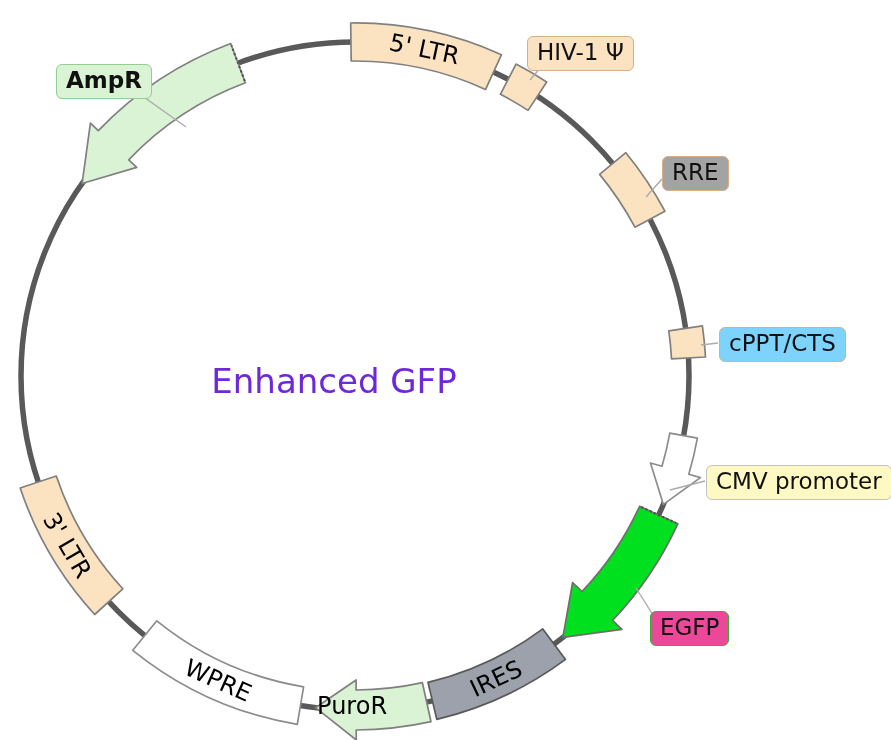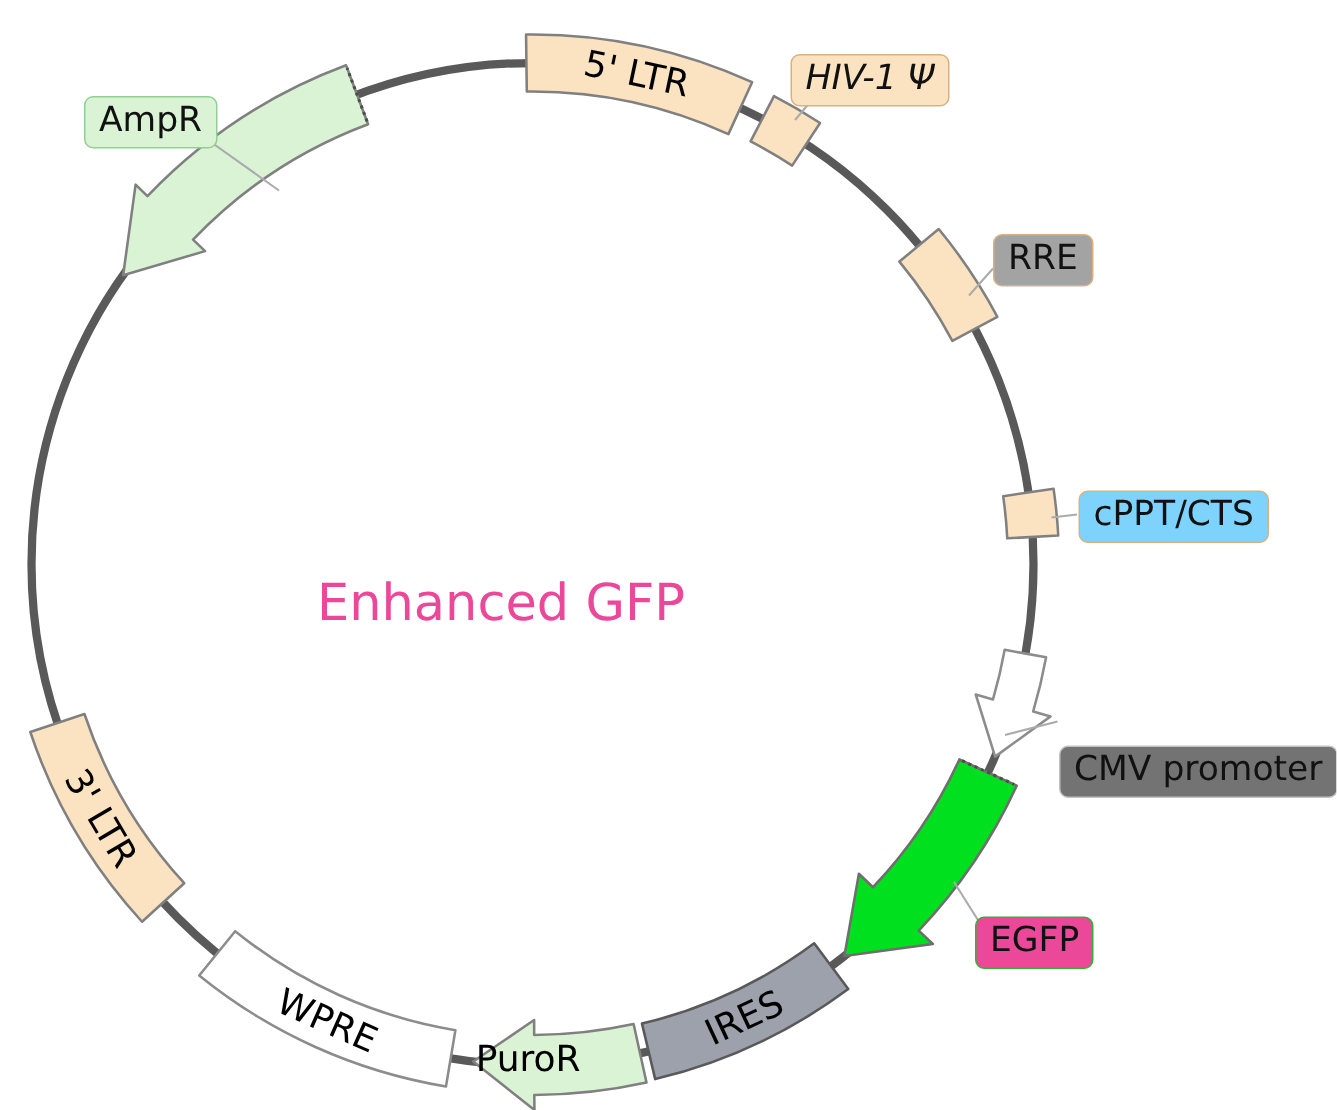--- a/index.html
+++ b/index.html
@@ -3,22 +3,22 @@
 <meta charset="utf-8">
 <style>
   html,body{margin:0;padding:0;background:#ffffff;}
   .stage{position:relative;width:891px;height:740px;background:#ffffff;overflow:hidden;
          font-family:"DejaVu Sans","Liberation Sans",sans-serif;}
   .stage svg{position:absolute;left:0;top:0;}
   svg text.band-text{font:24px "DejaVu Sans","Liberation Sans",sans-serif;fill:#000;}
   .feat-label{position:absolute;font:23px "DejaVu Sans","Liberation Sans",sans-serif;
               color:#111;padding:2px 9px 3px;border:1.7px solid #999;border-radius:6px;
               background:#fff;white-space:nowrap;line-height:1.2;}
-  .center-title{position:absolute;left:184px;top:382px;width:300px;text-align:center;
-                font:34px "DejaVu Sans","Liberation Sans",sans-serif;color:#ec4899;}
+  .center-title{position:absolute;left:184px;top:361px;width:300px;text-align:center;
+                font:34px "DejaVu Sans","Liberation Sans",sans-serif;color:#6d28d9;}
 </style>
 </head>
 <body>
 
 <div class="stage">
   <svg id="plasmid-svg" width="891" height="740" viewBox="0 0 891 740">
       <circle cx="355" cy="376" r="334" fill="none" stroke="#595959" stroke-width="5.5"></circle>
       <path d="M 350.7 23.0 A 353 353 0 0 1 501.4 54.8 L 485.6 89.4 A 315 315 0 0 0 351.2 61.0 Z" fill="#FBE3C1" stroke="#808080" stroke-width="1.7" stroke-linejoin="round"></path>
       <text x="424.4" y="49.3" text-anchor="middle" dominant-baseline="central" transform="rotate(12 424.4 49.3)" class="band-text">5' LTR</text>
       <path d="M 516.0 64.1 A 351 351 0 0 1 546.7 82.0 L 528.1 110.4 A 317 317 0 0 0 500.4 94.3 Z" fill="#FBE3C1" stroke="#808080" stroke-width="1.7" stroke-linejoin="round"></path>
@@ -38,21 +38,21 @@
       <path d="M 230.7 43.5 A 355 355 0 0 0 98.3 130.7 L 90.4 123.1 L 82.1 183.5 L 136.7 167.4 L 128.7 159.8 A 313 313 0 0 1 245.4 82.8 Z" fill="#D9F3D4" stroke="#808080" stroke-width="1.7" stroke-linejoin="round"></path>
       <line x1="244.7" y1="80.9" x2="231.4" y2="45.4" stroke="#4d4d4d" stroke-width="2" stroke-dasharray="2 2.6"></line>
       <line x1="141" y1="95" x2="186" y2="127" stroke="#ababab" stroke-width="1.4"></line>
       <line x1="541" y1="67" x2="530" y2="80" stroke="#ababab" stroke-width="1.4"></line>
       <line x1="662" y1="179" x2="646" y2="197" stroke="#ababab" stroke-width="1.4"></line>
       <line x1="701" y1="345" x2="718" y2="343" stroke="#ababab" stroke-width="1.4"></line>
       <line x1="670" y1="490" x2="705" y2="481" stroke="#ababab" stroke-width="1.4"></line>
       <line x1="636" y1="588" x2="653" y2="615" stroke="#ababab" stroke-width="1.4"></line>
     </svg>
 
-  <div class="feat-label" style="left: 56px; top: 64px; background: rgb(217, 243, 212); border-color: rgb(147, 207, 147);">AmpR</div>
-  <div class="feat-label" style="left: 527px; top: 36px; background: rgb(251, 227, 193); border-color: rgb(215, 177, 132); font-style: italic;">HIV-1 Ψ</div>
+  <div class="feat-label" style="left: 56px; top: 64px; background: rgb(217, 243, 212); border-color: rgb(147, 207, 147); font-weight: bold;">AmpR</div>
+  <div class="feat-label" style="left: 527px; top: 36px; background: rgb(251, 227, 193); border-color: rgb(215, 177, 132);">HIV-1 Ψ</div>
   <div class="feat-label" style="left: 662px; top: 156px; background: #a3a3a3; border-color: rgb(215, 177, 132);">RRE</div>
   <div class="feat-label" style="left: 719px; top: 327px; background: #7dd3fc; border-color: rgb(215, 177, 132);">cPPT/CTS</div>
-  <div class="feat-label" style="left: 706px; top: 465px; background: #737373; border-color: rgb(194, 194, 194); margin-top: 32px;">CMV promoter</div>
+  <div class="feat-label" style="left: 706px; top: 465px; background: #fef9c3; border-color: rgb(194, 194, 194);">CMV promoter</div>
   <div class="feat-label" style="left: 650px; top: 611px; background: #ec4899; border-color: rgb(45, 181, 45);">EGFP</div>
 
   <div class="center-title">Enhanced GFP</div>
 </div>
 
 </body></html>

